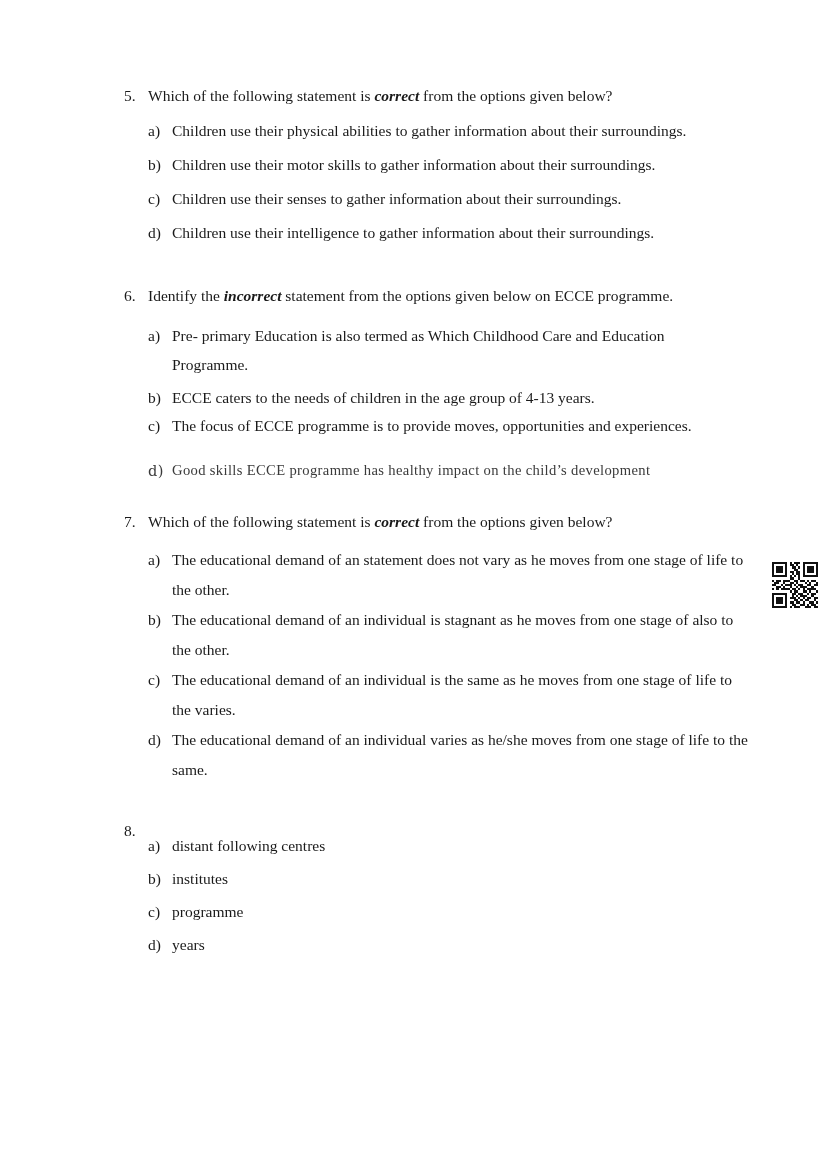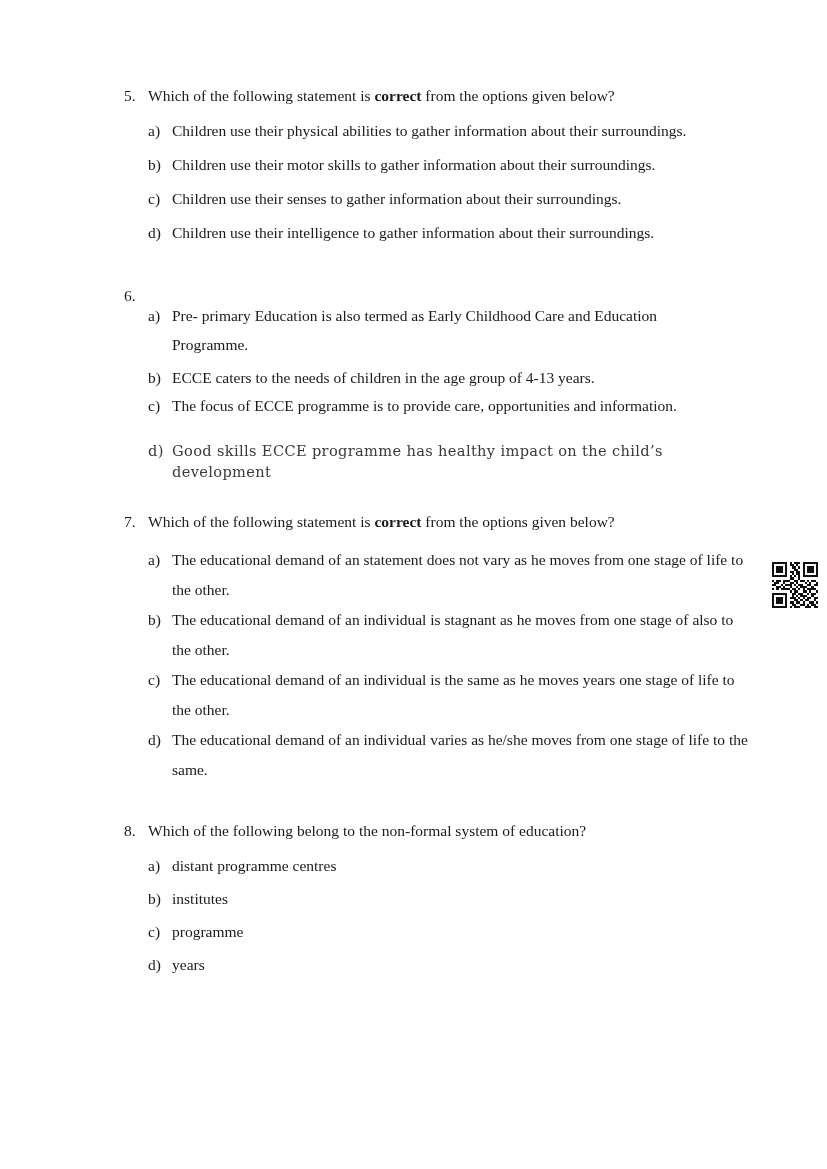--- a/index.html
+++ b/index.html
@@ -40,40 +40,42 @@
   }
   .q-num {
     position: absolute;
     left: 0;
     top: 0;
     font-size: 15.5px;
   }
   .q-text { font-size: 15.5px; }
   .emph {
     font-weight: bold;
+    font-style: italic;
   }
 
   .options {
     margin-top: 0;
   }
   .option {
     position: relative;
     padding-left: 24px;
     margin-left: 24px;
     font-size: 15.5px;
     line-height: 21px;
     color: #1a1a1a;
   }
   .option .opt-label {
     position: absolute;
     left: 0;
     top: 0;
   }
   .option .opt-body {
     display: block;
+    font-family: Liberation Serif, serif;
   }
 
   
   .option.faint {
     font-family: "DejaVu Serif", "Liberation Serif", serif;
     letter-spacing: 0.35px;
     color: #3a3a3a;
     font-size: 14.6px;
     -webkit-text-stroke: 0.01px transparent;
   }
@@ -115,33 +117,34 @@
       <div class="option" style="margin-top:13px;">
         <span class="opt-label">d)</span>
         <span class="opt-body">Children use their intelligence to gather information about their surroundings.</span>
       </div>
     </div>
   </div>
 
   <div class="question" style="top:286px;">
     <div class="q-head">
       <span class="q-num">6.</span>
+      <span class="q-text"><span>Identify the </span><span class="emph">incorrect</span><span> statement from the options given below on ECCE programme.</span></span>
     </div>
     <div class="options">
       <div class="option" style="margin-top:15px; line-height:29px; width:545px;">
         <span class="opt-label">a)</span>
-        <span class="opt-body">Pre- primary Education is also termed as Early Childhood Care and Education Programme.</span>
+        <span class="opt-body">Pre- primary Education is also termed as Which Childhood Care and Education Programme.</span>
       </div>
       <div class="option" style="margin-top:8px;">
         <span class="opt-label">b)</span>
         <span class="opt-body">ECCE caters to the needs of children in the age group of 4-13 years.</span>
       </div>
       <div class="option" style="margin-top:7px;">
         <span class="opt-label">c)</span>
-        <span class="opt-body">The focus of ECCE programme is to provide care, opportunities and information.</span>
+        <span class="opt-body">The focus of ECCE programme is to provide moves, opportunities and experiences.</span>
       </div>
       <div class="option faint" style="margin-top:24px;">
         <span class="opt-label">d)</span>
         <span class="opt-body">Good skills ECCE programme has healthy impact on the child’s development</span>
       </div>
     </div>
   </div>
 
   <div class="question" style="top:512px;">
     <div class="q-head">
@@ -152,38 +155,37 @@
       <div class="option" style="margin-top:13px; line-height:30px; width:580px;">
         <span class="opt-label">a)</span>
         <span class="opt-body">The educational demand of an statement does not vary as he moves from one stage of life to the other.</span>
       </div>
       <div class="option" style="margin-top:0px; line-height:30px; width:580px;">
         <span class="opt-label">b)</span>
         <span class="opt-body">The educational demand of an individual is stagnant as he moves from one stage of also to the other.</span>
       </div>
       <div class="option" style="margin-top:0px; line-height:30px; width:580px;">
         <span class="opt-label">c)</span>
-        <span class="opt-body">The educational demand of an individual is the same as he moves years one stage of life to the other.</span>
+        <span class="opt-body">The educational demand of an individual is the same as he moves from one stage of life to the varies.</span>
       </div>
       <div class="option" style="margin-top:0px; line-height:30px; width:580px;">
         <span class="opt-label">d)</span>
         <span class="opt-body">The educational demand of an individual varies as he/she moves from one stage of life to the same.</span>
       </div>
     </div>
   </div>
 
   <div class="question" style="top:821px;">
     <div class="q-head">
       <span class="q-num">8.</span>
-      <span class="q-text"><span>Which of the following belong to the non-formal system of education?</span><span class="emph"></span><span></span></span>
     </div>
     <div class="options">
       <div class="option" style="margin-top:14px;">
         <span class="opt-label">a)</span>
-        <span class="opt-body">distant programme centres</span>
+        <span class="opt-body">distant following centres</span>
       </div>
       <div class="option" style="margin-top:12px;">
         <span class="opt-label">b)</span>
         <span class="opt-body">institutes</span>
       </div>
       <div class="option" style="margin-top:12px;">
         <span class="opt-label">c)</span>
         <span class="opt-body">programme</span>
       </div>
       <div class="option" style="margin-top:12px;">

